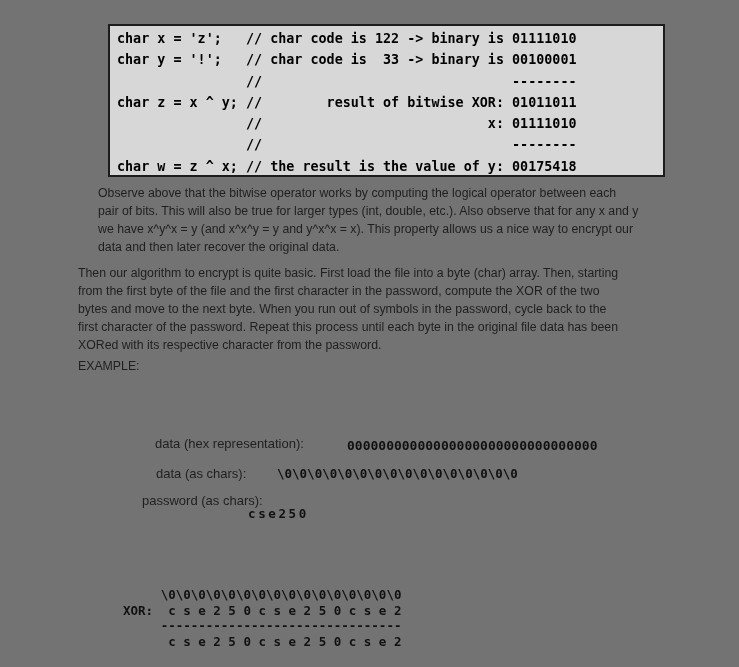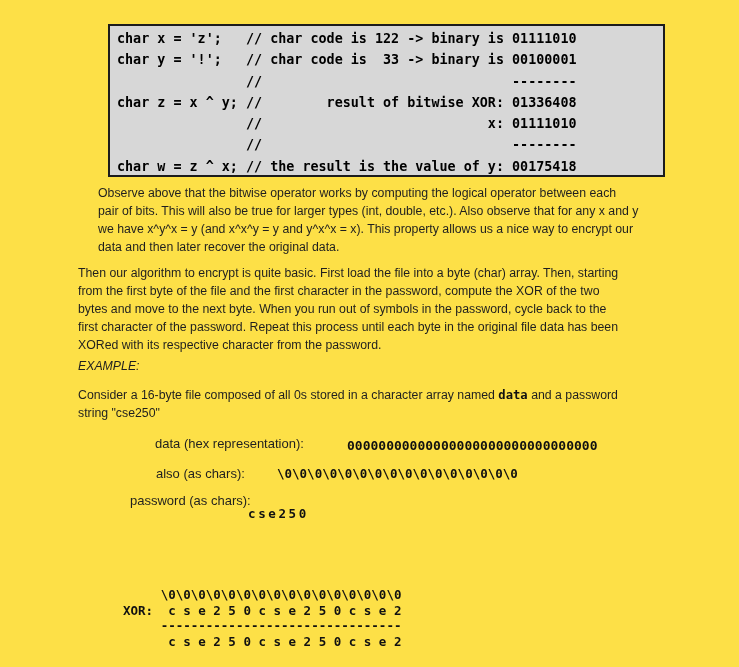--- a/index.html
+++ b/index.html
@@ -1,19 +1,19 @@
 <!DOCTYPE html>
 <html><head>
 <meta charset="utf-8">
 <style>
   html,body{margin:0;padding:0;background:#ffffff;}
   .page{
     position:relative;
     width:739px;height:667px;
-    background:#fde047;
+    background:#737373;
     font-family:"Liberation Sans",sans-serif;
     color:#1f1f1f;
     overflow:hidden;
   }
   
   .codebox{
     position:absolute;left:108px;top:24px;
     width:553px;height:149px;
     background:#d7d7d7;
     border:2px solid #1c1c1c;
@@ -30,37 +30,37 @@
   .codebox .codeline:first-child{padding-top:2px;}
   
   .para{
     position:absolute;left:78px;
     font-size:12.3px;line-height:18px;
     white-space:pre-line;
     color:#1f1f1f;
   }
   .p-observe{top:184px;margin-left:20px;}
   .p-algorithm{top:264px;}
-  .p-example{top:357px;font-style:italic;}
+  .p-example{top:357px;}
   .p-consider{top:386px;}
   .p-encrypt{top:524px;}
   .mono{
     font-family:"DejaVu Sans Mono",monospace;
     font-weight:bold;color:#111;
   }
   .inline-code{font-size:12.2px;}
   
   .dataline{position:absolute;height:20px;left:0;width:666px;}
   .dl-hex{top:436px;}
   .dl-chars{top:466px;}
   .dl-pass{top:493px;}
   .dataline .lbl{position:absolute;font-size:13px;line-height:16px;color:#1f1f1f;}
   .dl-hex .lbl{left:155px;}
   .dl-chars .lbl{left:156px;}
-  .dl-pass .lbl{left:130px;}
+  .dl-pass .lbl{left:142px;}
   .dataline .val{position:absolute;white-space:pre;}
   .dl-hex .val{left:347px;top:2px;font-size:13px;}
   .dl-chars .val{left:277px;top:0;font-size:12.5px;}
   .dl-pass .val{left:248px;top:13px;font-size:12.5px;letter-spacing:2.6px;}
   
   .xorblock{
     position:absolute;left:123px;top:587px;
   }
   .xorblock .xorline{
     white-space:pre;
@@ -71,49 +71,47 @@
 </style>
 </head>
 <body>
 
 <div class="page">
 
   <div class="codebox">
     <div class="codeline">char x = 'z';   // char code is 122 -&gt; binary is 01111010</div>
     <div class="codeline">char y = '!';   // char code is  33 -&gt; binary is 00100001</div>
     <div class="codeline">                //                               --------</div>
-    <div class="codeline">char z = x ^ y; //        result of bitwise XOR: 01336408</div>
+    <div class="codeline">char z = x ^ y; //        result of bitwise XOR: 01011011</div>
     <div class="codeline">                //                            x: 01111010</div>
     <div class="codeline">                //                               --------</div>
     <div class="codeline">char w = z ^ x; // the result is the value of y: 00175418</div>
   </div>
 
   <div class="para p-observe">Observe above that the bitwise operator works by computing the logical operator between each
 pair of bits. This will also be true for larger types (int, double, etc.). Also observe that for any x and y
 we have x^y^x = y (and x^x^y = y and y^x^x = x). This property allows us a nice way to encrypt our
 data and then later recover the original data.</div>
 
   <div class="para p-algorithm">Then our algorithm to encrypt is quite basic. First load the file into a byte (char) array. Then, starting
 from the first byte of the file and the first character in the password, compute the XOR of the two
 bytes and move to the next byte. When you run out of symbols in the password, cycle back to the
 first character of the password. Repeat this process until each byte in the original file data has been
 XORed with its respective character from the password.</div>
 
   <div class="para p-example">EXAMPLE:</div>
 
-  <div class="para p-consider"><span>Consider a 16-byte file composed of all 0s stored in a character array named </span><span class="mono inline-code">data</span><span> and a password
-string "cse250"</span></div>
 
   <div class="dataline dl-hex">
     <span class="lbl">data (hex representation):</span>
     <span class="val mono">00000000000000000000000000000000</span>
   </div>
 
   <div class="dataline dl-chars">
-    <span class="lbl">also (as chars):</span>
+    <span class="lbl">data (as chars):</span>
     <span class="val mono">\0\0\0\0\0\0\0\0\0\0\0\0\0\0\0\0</span>
   </div>
 
   <div class="dataline dl-pass">
     <span class="lbl">password (as chars):</span>
     <span class="val mono">cse250</span>
   </div>
 
 
   <div class="xorblock">

